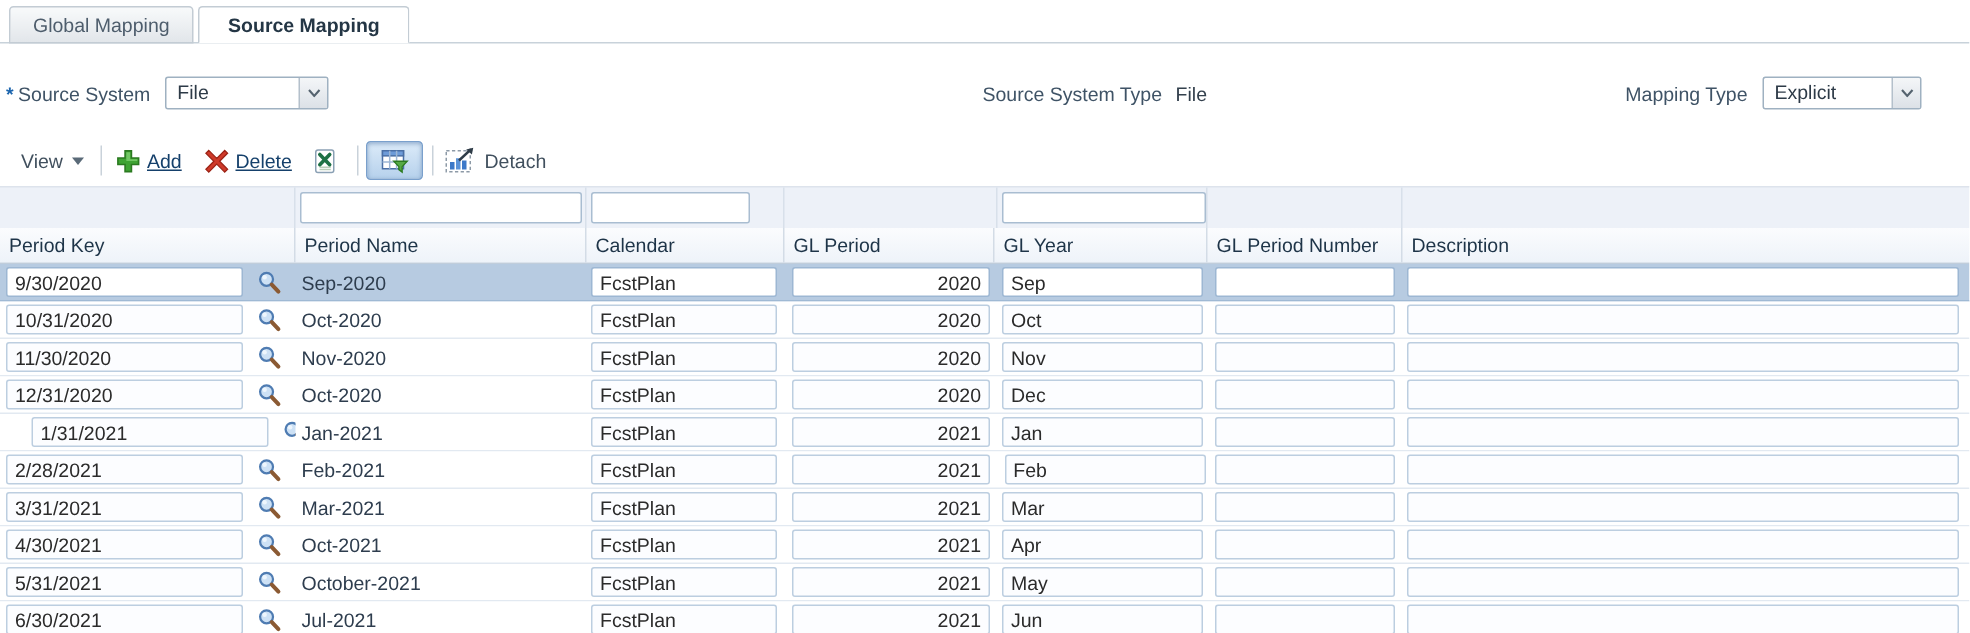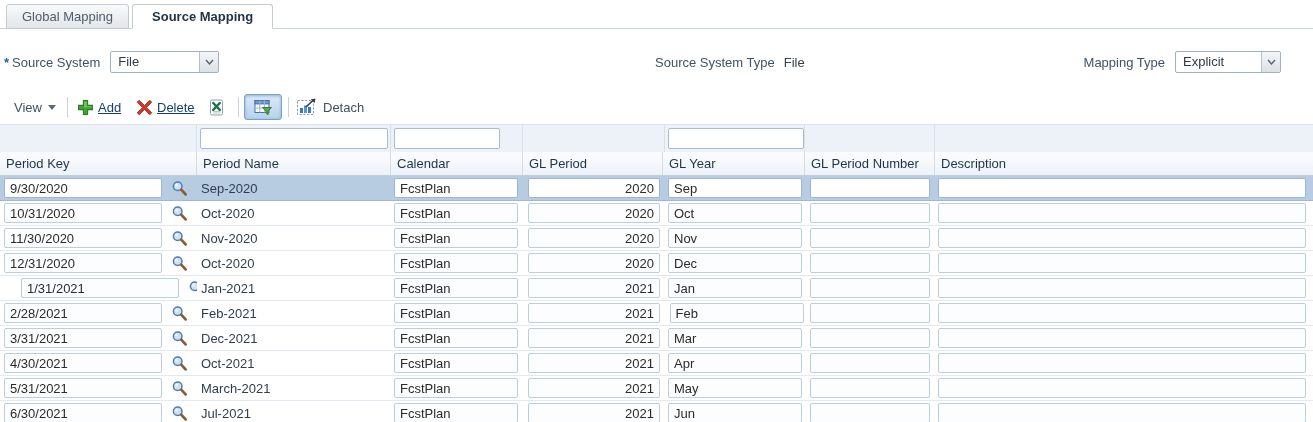--- a/index.html
+++ b/index.html
@@ -407,21 +407,21 @@
           <input class="cin" type="text" value="3/31/2021" style="width: 158px; margin-left: 4px;">
           <button class="magbtn">
             <svg width="17" height="17" viewBox="0 0 17 17">
               <circle cx="6.7" cy="6.2" r="4.3" fill="#cde1f5" stroke="#4f7cb2" stroke-width="1.5"></circle>
               <circle cx="5.4" cy="4.9" r="1.5" fill="#eef6fd"></circle>
               <line x1="10.2" y1="9.7" x2="14.6" y2="14.4" stroke="#8b5a33" stroke-width="2.7" stroke-linecap="round"></line>
             </svg>
           </button>
         </div>
         <div class="dcell" style="width: 194px;">
-          <span class="pname">Dec-2021</span>
+          <span class="pname">Mar-2021</span>
         </div>
         <div class="dcell" style="width: 132px;">
           <input class="cin" type="text" value="FcstPlan" style="width: 124px; margin-left: 3px;">
         </div>
         <div class="dcell" style="width: 142px;">
           <input class="cin right" type="text" value="2021" style="width: 132px; margin-left: 5px;">
         </div>
         <div class="dcell" style="width: 140px;">
           <input class="cin" type="text" value="Mar" style="width: 134px; margin-left: 3px;">
         </div>
@@ -467,21 +467,21 @@
           <input class="cin" type="text" value="5/31/2021" style="width: 158px; margin-left: 4px;">
           <button class="magbtn">
             <svg width="17" height="17" viewBox="0 0 17 17">
               <circle cx="6.7" cy="6.2" r="4.3" fill="#cde1f5" stroke="#4f7cb2" stroke-width="1.5"></circle>
               <circle cx="5.4" cy="4.9" r="1.5" fill="#eef6fd"></circle>
               <line x1="10.2" y1="9.7" x2="14.6" y2="14.4" stroke="#8b5a33" stroke-width="2.7" stroke-linecap="round"></line>
             </svg>
           </button>
         </div>
         <div class="dcell" style="width: 194px;">
-          <span class="pname">March-2021</span>
+          <span class="pname">October-2021</span>
         </div>
         <div class="dcell" style="width: 132px;">
           <input class="cin" type="text" value="FcstPlan" style="width: 124px; margin-left: 3px;">
         </div>
         <div class="dcell" style="width: 142px;">
           <input class="cin right" type="text" value="2021" style="width: 132px; margin-left: 5px;">
         </div>
         <div class="dcell" style="width: 140px;">
           <input class="cin" type="text" value="May" style="width: 134px; margin-left: 3px;">
         </div>

